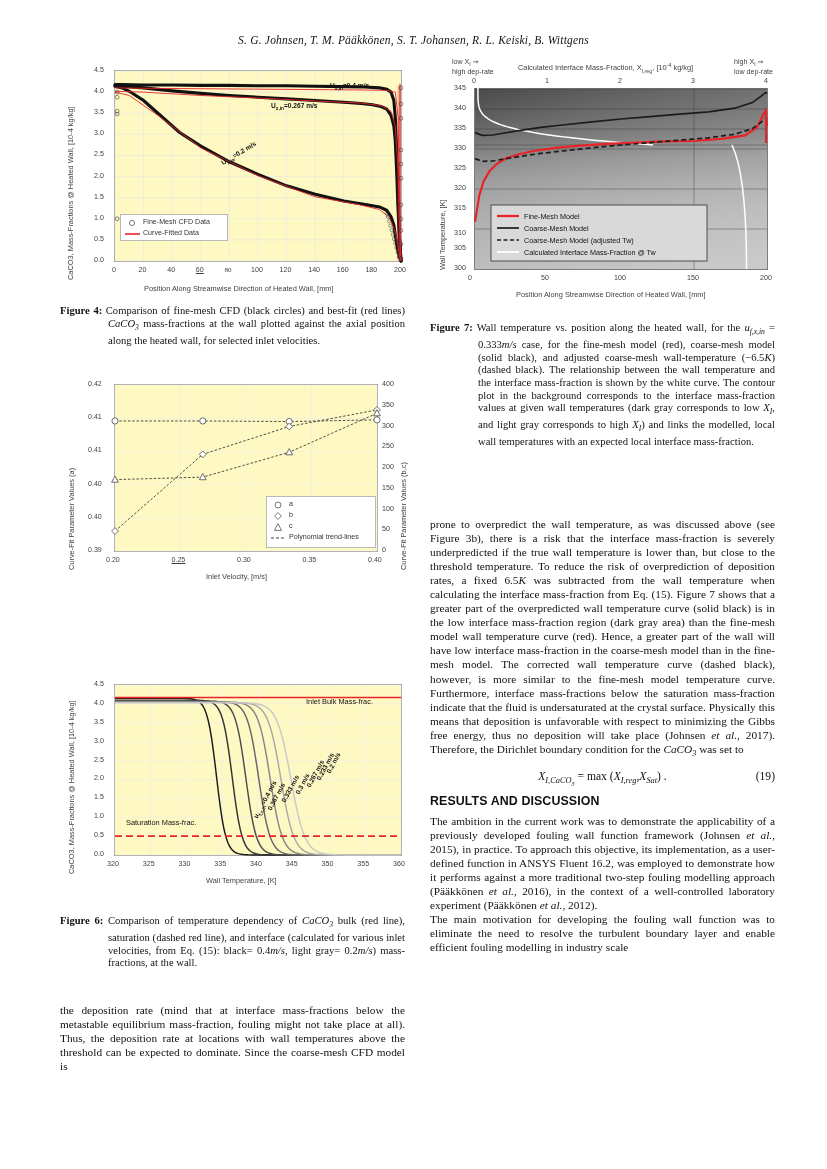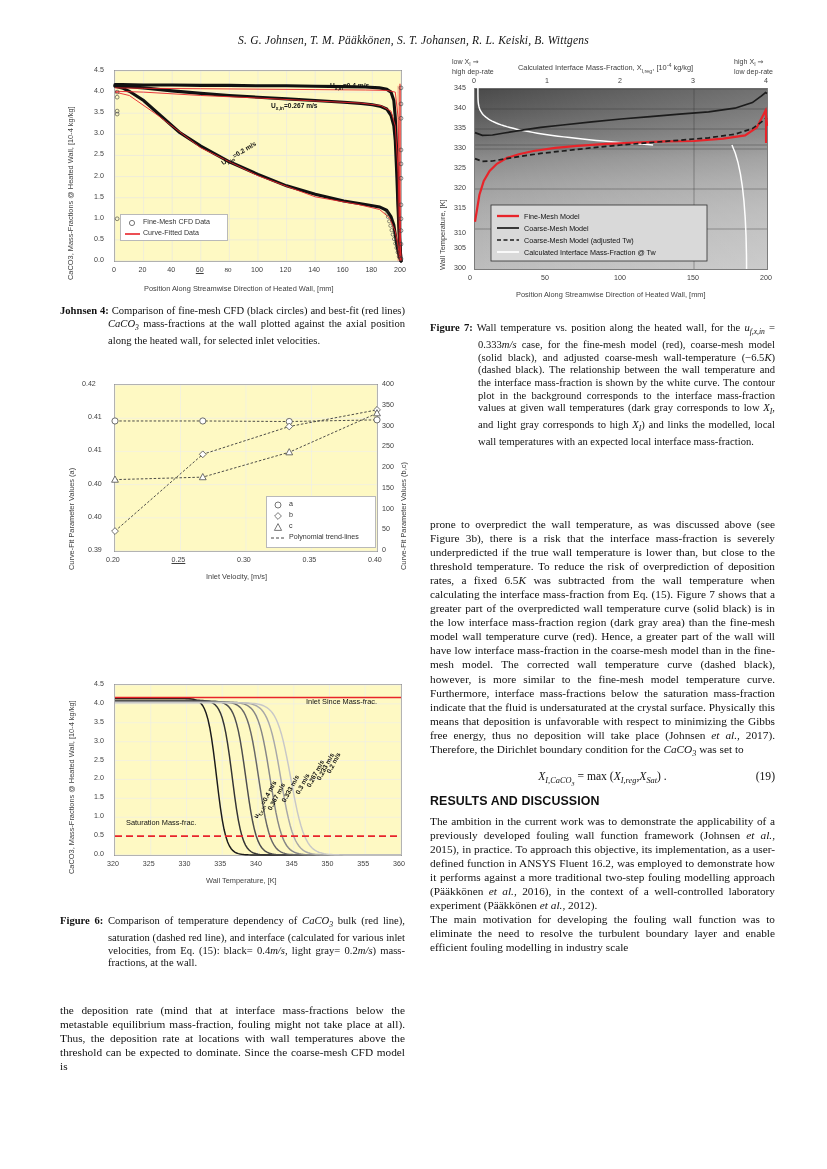--- a/index.html
+++ b/index.html
@@ -143,21 +143,21 @@
         </span>
         <span>Curve-Fitted Data</span>
       </div>
     </div>
     <div class="curvelab" style="left:272px;top:20px;">U<sub>x,in</sub>=0.4 m/s</div>
     <div class="curvelab" style="left:213px;top:40px;">U<sub>x,in</sub>=0.267 m/s</div>
     <div class="curvelab" style="left:162px;top:98px;transform:rotate(-31deg);transform-origin:0 0;">U<sub>x,in</sub>=0.2 m/s</div>
   </div>
   <div class="col colL" style="top:305px;">
     <div class="cap">
-        <span class="ind"><span class="lbl">Johnsen 4:</span>
+        <span class="ind"><span class="lbl">Figure 4:</span>
       Comparison of fine-mesh CFD (black circles) and best-fit (red lines) <i class="v">CaCO<sub>3</sub></i> mass-fractions at the wall plotted against the axial position along the heated wall, for selected inlet velocities.</span>
       </div>
   </div>
 
   <div class="fig" style="left:58px;top:378px;width:350px;height:212px;">
     <div class="axtitle vrot" style="left:9px;top:192px;">Curve-Fit Parameter Values (a)</div>
     <div class="axtitle vrot" style="left:341px;top:192px;">Curve-Fit Parameter Values (b,c)</div>
     <div class="plot" style="left:56px;top:6px;width:264px;height:168px;">
       <svg id="f5svg" width="262" height="166" viewBox="0 0 262 166">
           <line x1="0" y1="0" x2="262" y2="0" stroke="#ececec" stroke-width="0.6"></line>
@@ -187,21 +187,21 @@
           <polygon points="174.23000000000002,63.63 177.63000000000002,69.83 170.83,69.83" fill="#fff" stroke="#4a4a4a" stroke-width="0.8"></polygon>
           <polygon points="262,24.619999999999997 265.4,30.82 258.6,30.82" fill="#fff" stroke="#4a4a4a" stroke-width="0.8"></polygon>
         </svg>
     </div>
     <div id="f5yticks">
         <div class="axt" style="left: 30px; top: 168px;">0.39</div>
         <div class="axt" style="left: 30px; top: 134.8px;">0.40</div>
         <div class="axt" style="left: 30px; top: 101.6px;">0.40</div>
         <div class="axt" style="left: 30px; top: 68.4px;">0.41</div>
         <div class="axt" style="left: 30px; top: 35.2px;">0.41</div>
-        <div class="axt" style="left: 24px; top: 2px;">0.42</div>
+        <div class="axt" style="left: 30px; top: 2px;">0.42</div>
       </div>
     <div id="f5y2ticks">
         <div class="axt" style="left: 324px; top: 168px;">0</div>
         <div class="axt" style="left: 324px; top: 147.25px;">50</div>
         <div class="axt" style="left: 324px; top: 126.5px;">100</div>
         <div class="axt" style="left: 324px; top: 105.75px;">150</div>
         <div class="axt" style="left: 324px; top: 85px;">200</div>
         <div class="axt" style="left: 324px; top: 64.25px;">250</div>
         <div class="axt" style="left: 324px; top: 43.5px;">300</div>
         <div class="axt" style="left: 324px; top: 22.75px;">350</div>
@@ -298,21 +298,21 @@
         <div class="axt" style="left: 84.75px; top: 182px;">325</div>
         <div class="axt" style="left: 120.5px; top: 182px;">330</div>
         <div class="axt" style="left: 156.25px; top: 182px;">335</div>
         <div class="axt" style="left: 192px; top: 182px;">340</div>
         <div class="axt" style="left: 227.75px; top: 182px;">345</div>
         <div class="axt" style="left: 263.5px; top: 182px;">350</div>
         <div class="axt" style="left: 299.25px; top: 182px;">355</div>
         <div class="axt" style="left: 335px; top: 182px;">360</div>
       </div>
     <div class="axtitle" style="left:148px;top:198px;">Wall Temperature, [K]</div>
-    <div class="axt" style="left:248px;top:19px;font-size:7.4px;color:#111;">Inlet Since Mass-frac.</div>
+    <div class="axt" style="left:248px;top:19px;font-size:7.4px;color:#111;">Inlet Bulk Mass-frac.</div>
     <div class="axt" style="left:68px;top:140px;font-size:7.4px;color:#111;">Saturation Mass-frac.</div>
     <div id="f6labels">
         <div class="curvelab" style="left: 194px; top: 138px; transform: rotate(-62deg); transform-origin: 0px 0px;">u<sub>f,x,in</sub>=0.4 m/s</div>
         <div class="curvelab" style="left: 208px; top: 130px; transform: rotate(-62deg); transform-origin: 0px 0px;">0.367 m/s</div>
         <div class="curvelab" style="left: 222px; top: 122px; transform: rotate(-62deg); transform-origin: 0px 0px;">0.333 m/s</div>
         <div class="curvelab" style="left: 236px; top: 114px; transform: rotate(-62deg); transform-origin: 0px 0px;">0.3 m/s</div>
         <div class="curvelab" style="left: 247px; top: 107px; transform: rotate(-62deg); transform-origin: 0px 0px;">0.267 m/s</div>
         <div class="curvelab" style="left: 257px; top: 100px; transform: rotate(-62deg); transform-origin: 0px 0px;">0.233 m/s</div>
         <div class="curvelab" style="left: 267px; top: 93px; transform: rotate(-62deg); transform-origin: 0px 0px;">0.2 m/s</div>
       </div>

